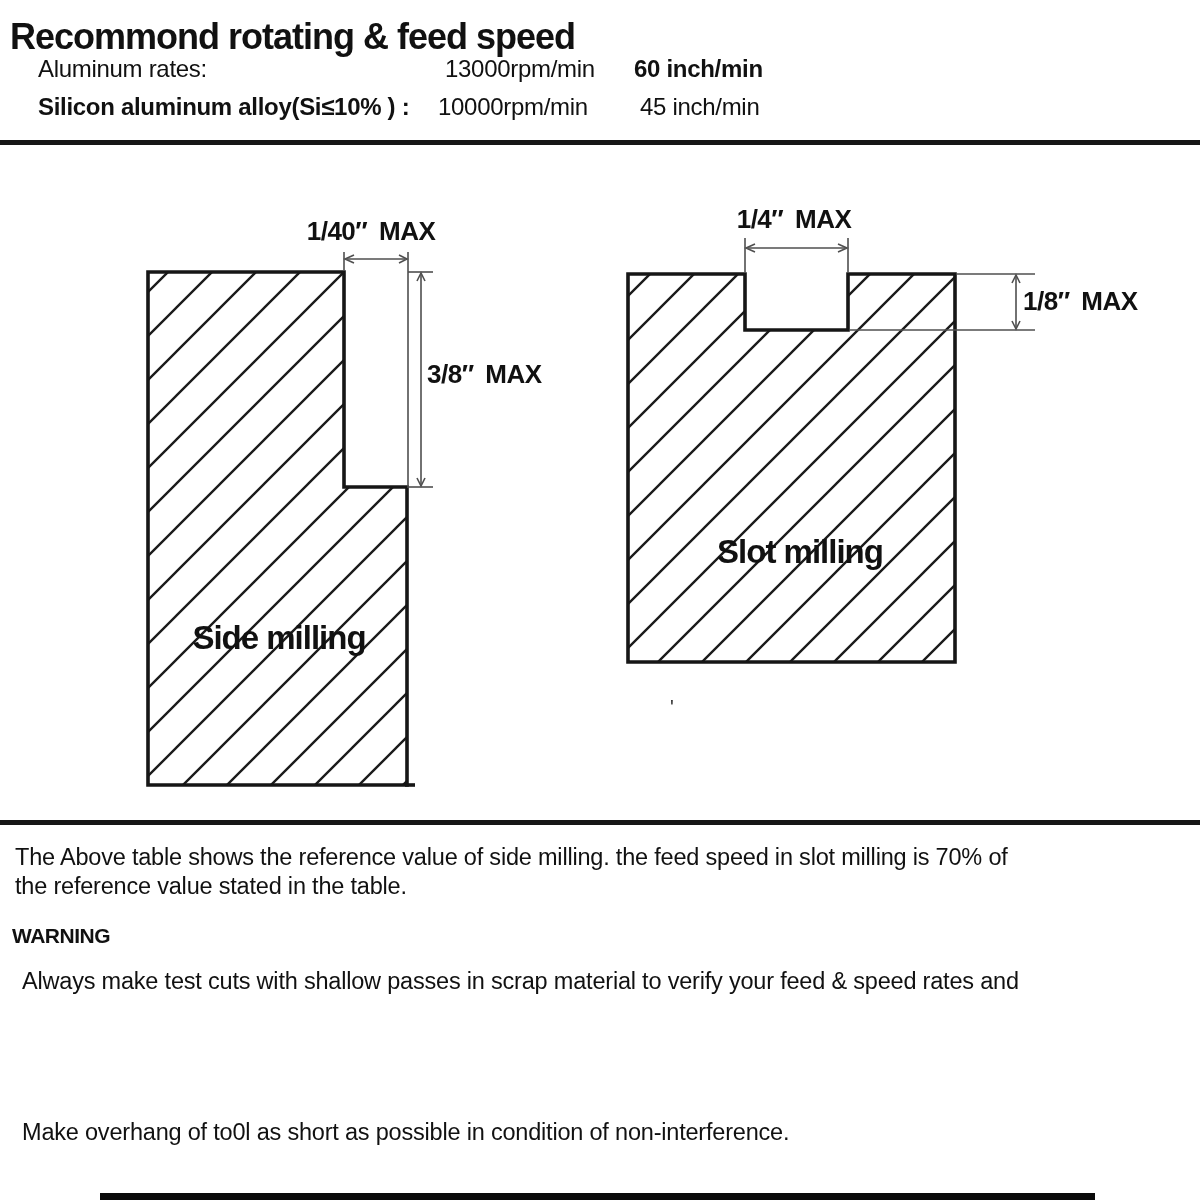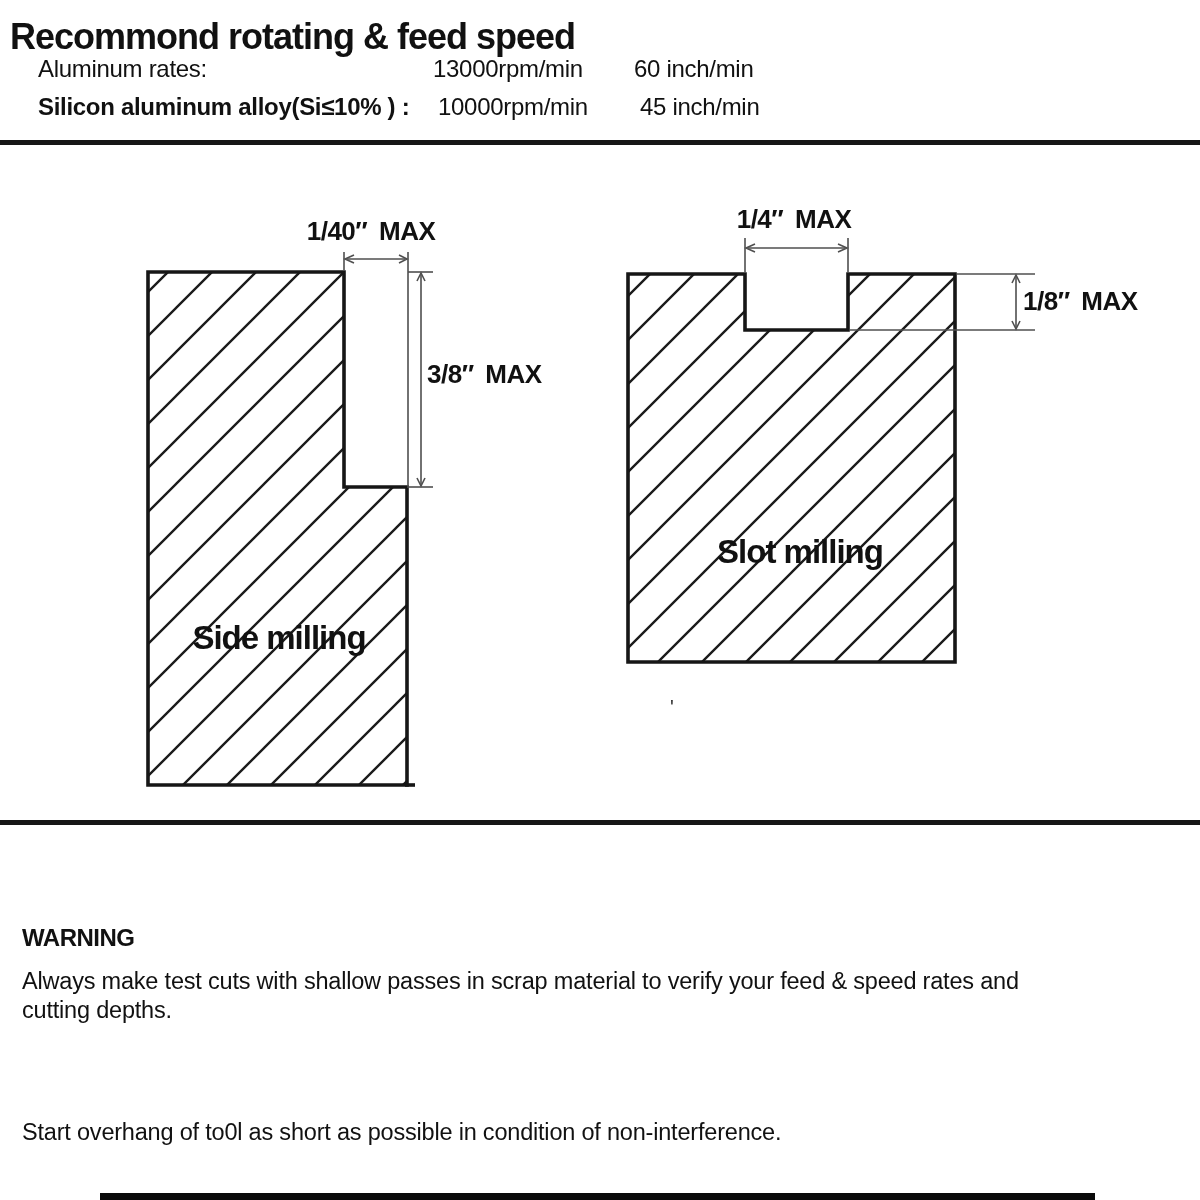--- a/index.html
+++ b/index.html
@@ -25,36 +25,36 @@
     font-family:"Liberation Sans", sans-serif; font-weight:bold; font-size:26px;
     fill:#111; letter-spacing:-0.5px; word-spacing:5px;
   }
   .shapelbl {
     font-family:"Liberation Sans", sans-serif; font-weight:bold; font-size:33px;
     fill:#111; letter-spacing:-1px;
   }
   .straylbl { font-family:"Liberation Sans", sans-serif; font-size:20px; fill:#333; }
   .body-text { font-size:23.5px; letter-spacing:-0.2px; line-height:29px; }
   .ref-note { left:15px; top:843px; }
-  .warning-heading { left:22px; top:924px; font-size:24px; font-weight:bold; letter-spacing:-0.5px; }
+  .warning-heading { left:12px; top:924px; font-size:21px; font-weight:bold; letter-spacing:-0.5px; }
   .warning-body { left:22px; top:967px; }
   .overhang-note { left:22px; top:1118px; }
   .bottom-bar { left:100px; top:1193px; width:995px; height:7px; background:#0a0a0a; }
 </style>
 </head>
 <body>
 
 <div class="page">
 
   <div class="abs page-title">Recommond rotating &amp; feed speed</div>
 
   <div class="abs speed-row" style="top:55px;">
     <span style="left:38px;">Aluminum rates:</span>
-    <span style="left:433px;">13000rpm/min</span>
-    <span style="left:634px;">60 inch/min</span>
+    <span style="left:445px;">13000rpm/min</span>
+    <span style="left:634px;font-weight:bold;">60 inch/min</span>
   </div>
 
   <div class="abs speed-row" style="top:93px;">
     <span style="left:38px;font-weight:bold;">Silicon aluminum alloy(Si≤10% ) :</span>
     <span style="left:438px;">10000rpm/min</span>
     <span style="left:640px;text-align:right;">45 inch/min</span>
   </div>
 
   <div class="abs divider" style="top:140px;"></div>
 
@@ -101,23 +101,26 @@
     <path class="dim" d="M1012,321 L1016,329 L1020,321"></path>
     <text class="dimlbl" x="1023" y="310">1/8″ MAX</text>
 
     <text class="shapelbl" x="800" y="563" text-anchor="middle">Slot milling</text>
 
     <text class="straylbl" x="670" y="714">'</text>
   </svg>
 
   <div class="abs divider" style="top:820px;"></div>
 
+  <div class="abs body-text ref-note">
+    <div>The Above table shows the reference value of side milling. the feed speed in slot milling is 70% of</div>
+    <div>the reference value stated in the table.</div>
+  </div>
 
   <div class="abs warning-heading">WARNING</div>
   <div class="abs body-text warning-body">
     <div>Always make test cuts with shallow passes in scrap material to verify your feed &amp; speed rates and</div>
-    <div>cutting depths.</div>
   </div>
 
-  <div class="abs body-text overhang-note">Start overhang of to0l as short as possible in condition of non-interference.</div>
+  <div class="abs body-text overhang-note">Make overhang of to0l as short as possible in condition of non-interference.</div>
 
   <div class="abs bottom-bar"></div>
 </div>
 
 </body></html>

